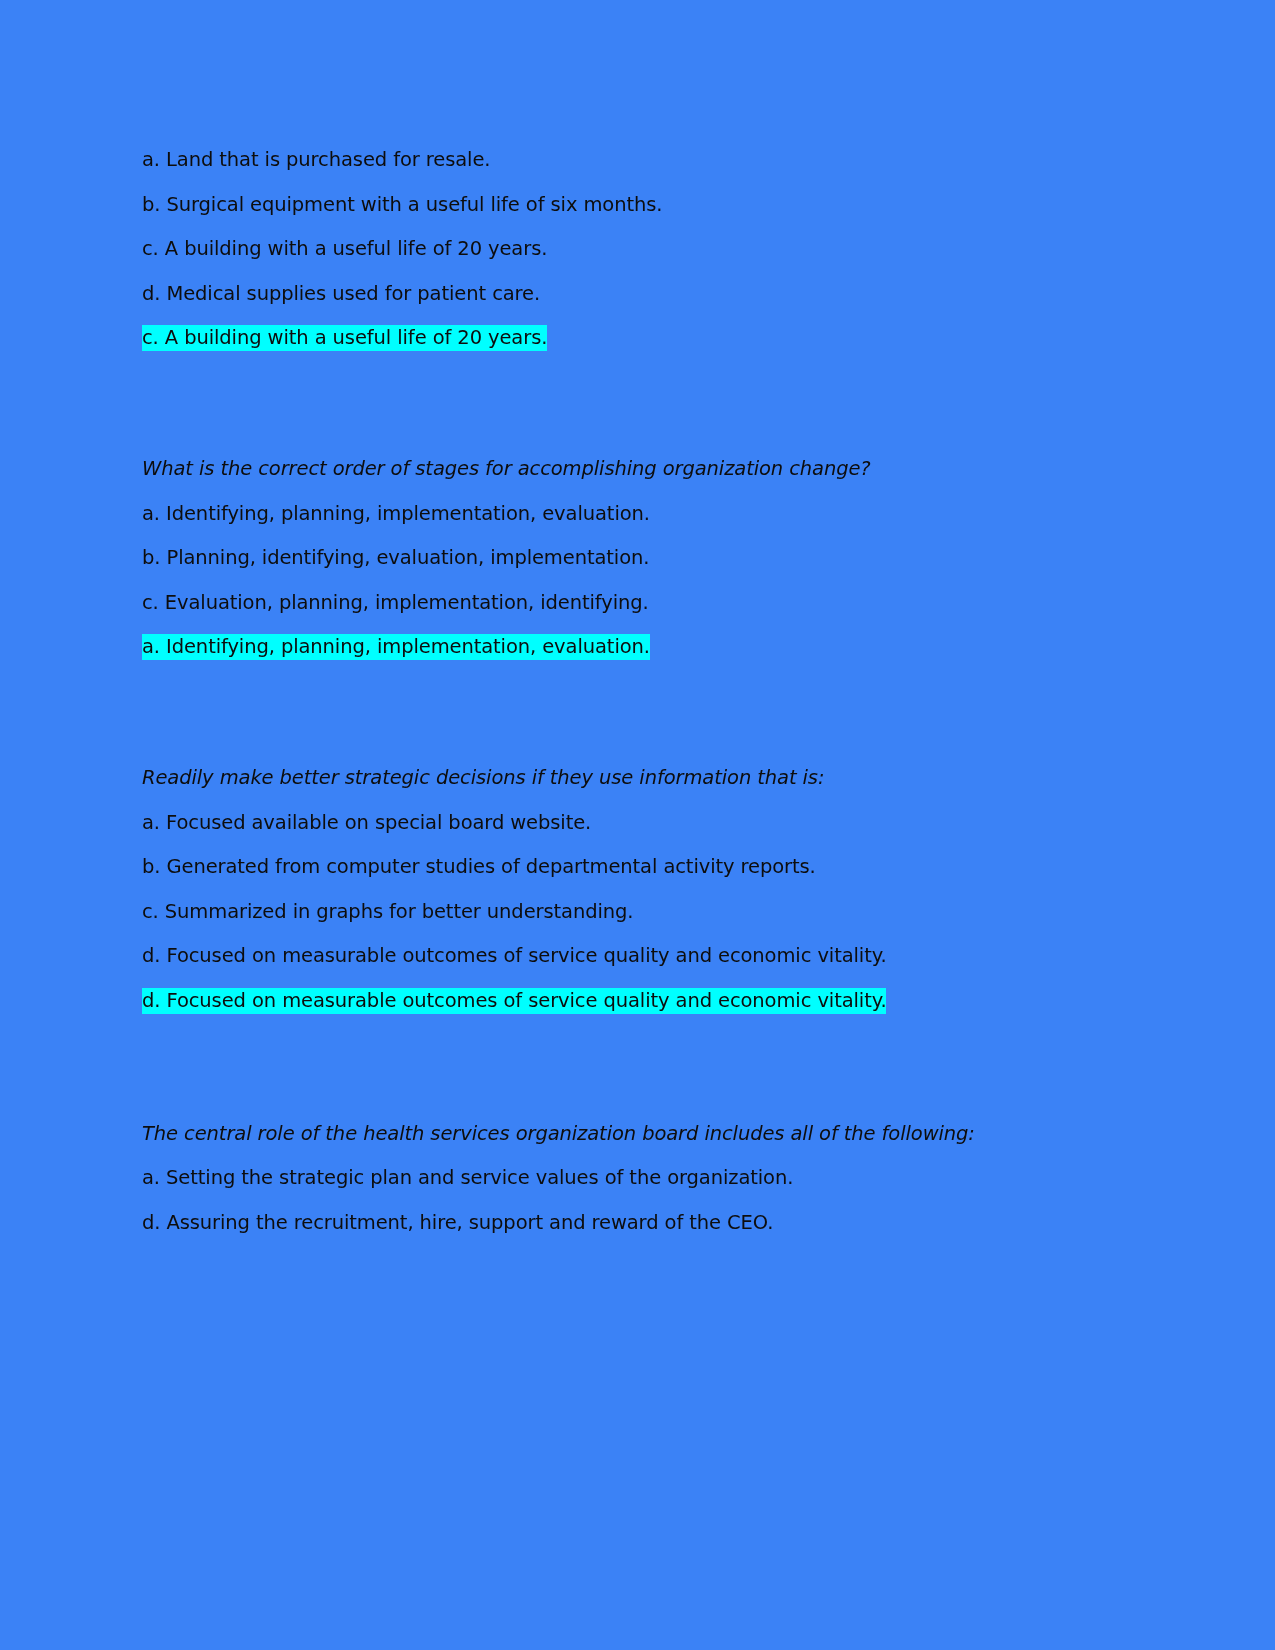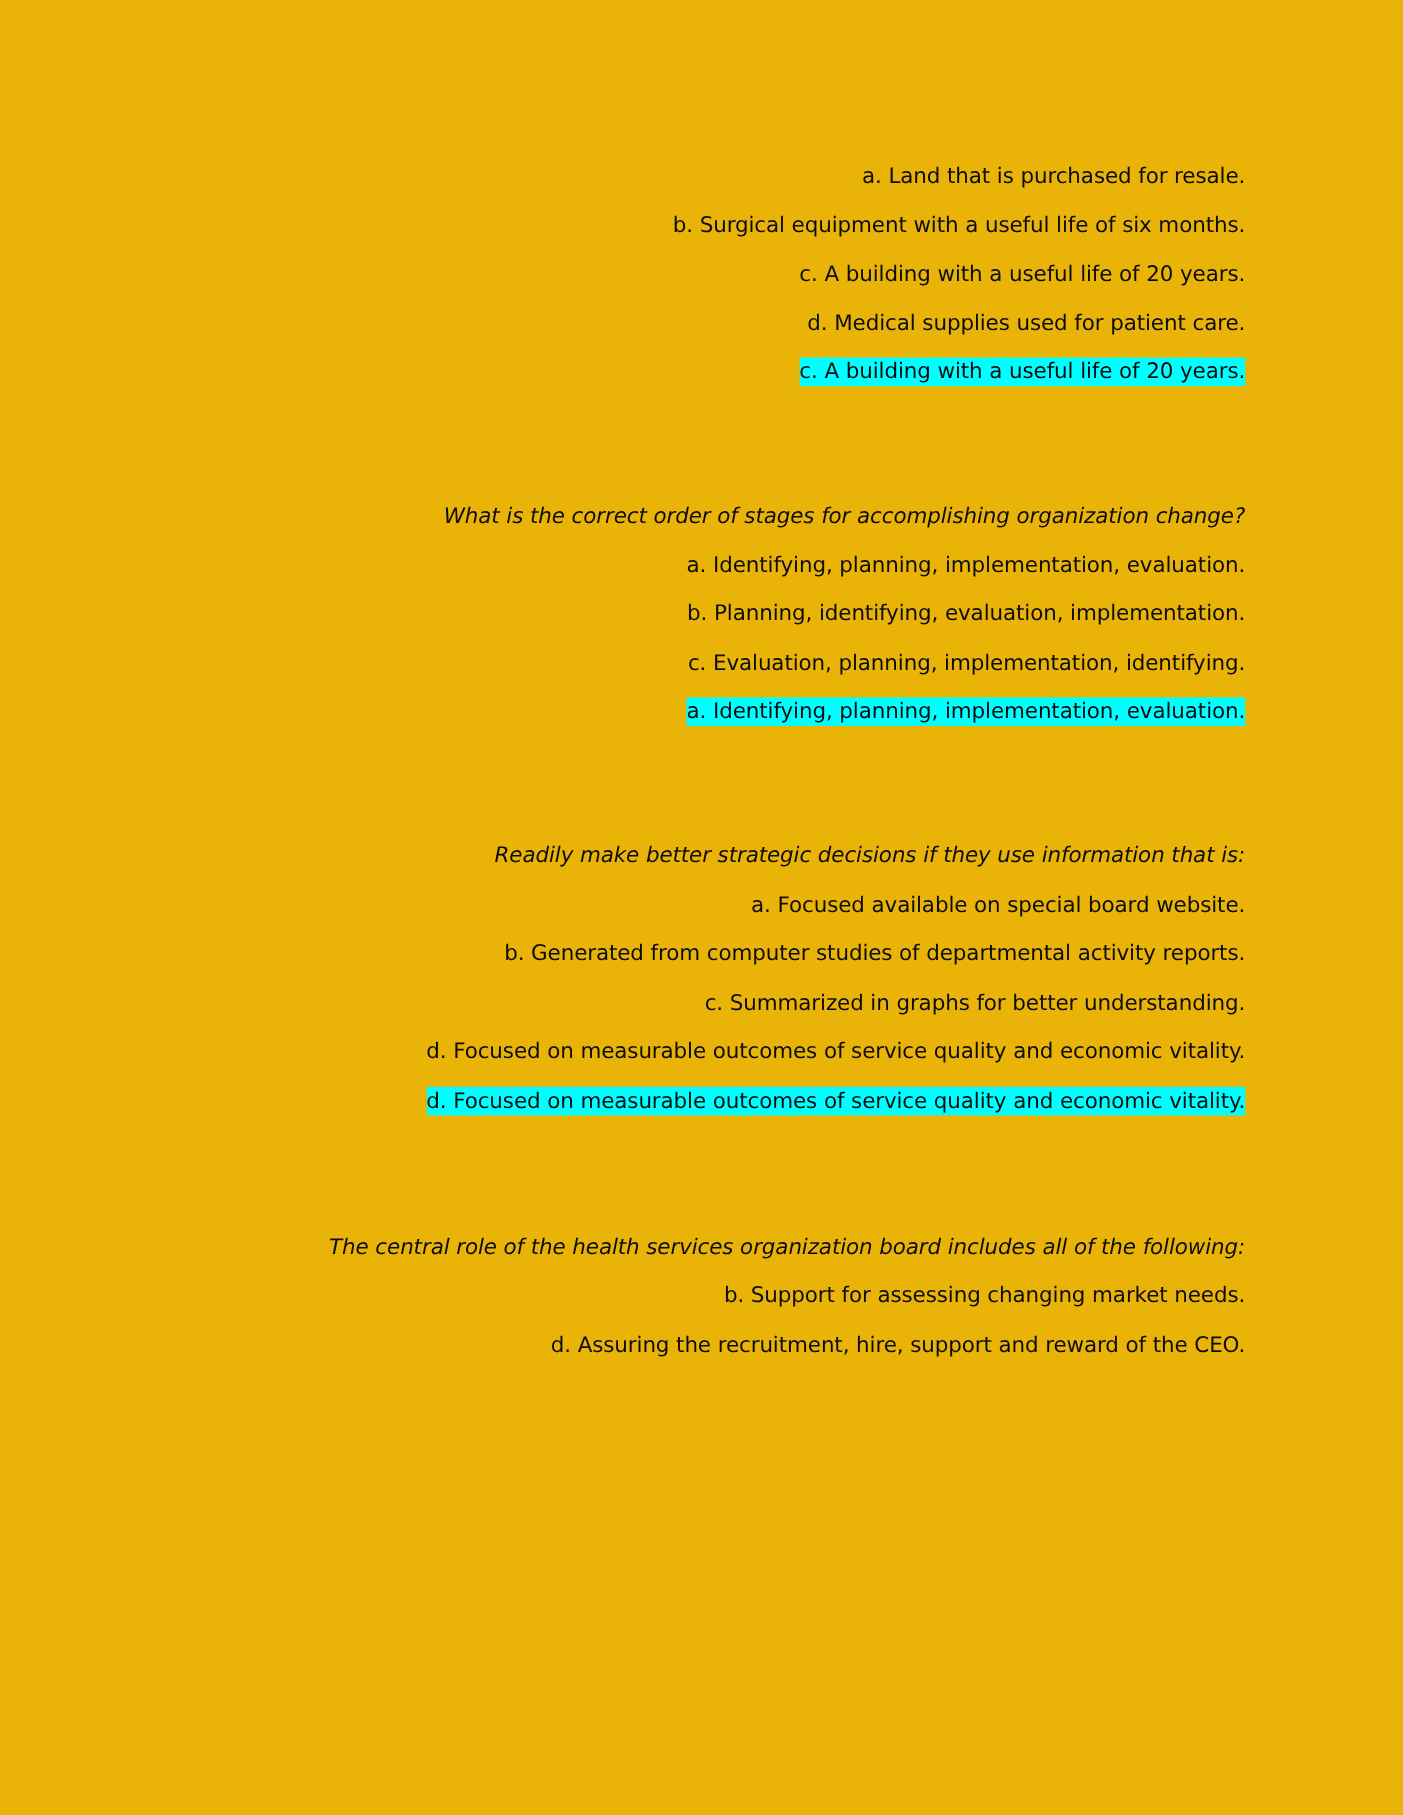--- a/index.html
+++ b/index.html
@@ -8,25 +8,24 @@
     background: #ffffff;
   }
   body {
     font-family: "DejaVu Sans", sans-serif;
     color: #000000;
   }
   .page {
     position: relative;
     width: 1275px;
     height: 1650px;
-    background: #eab308;
+    background: #3b82f6;
     margin: 0 auto;
     overflow: hidden;
     box-sizing: border-box;
-    text-align: right;
   }
   .doc-body {
     position: absolute;
     left: 142px;
     top: 138px;
     width: 990px;
   }
   .qblock {
     margin: 0;
   }
@@ -96,18 +95,18 @@
       <p class="line"><span class="txt">d. Focused on measurable outcomes of service quality and economic vitality.</span></p>
       <p class="line answer"><span class="txt">d. Focused on measurable outcomes of service quality and economic vitality.</span></p>
     </div>
 
     <div class="block-gap-wide"></div>
 
     <div class="qblock">
       <div class="stem-wrap">
         <p class="line"><span class="txt">The central role of the health services organization board includes all of the following:</span></p>
       </div>
-      <p class="line"><span class="txt">b. Support for assessing changing market needs.</span></p>
+      <p class="line"><span class="txt">a. Setting the strategic plan and service values of the organization.</span></p>
       <p class="line"><span class="txt">d. Assuring the recruitment, hire, support and reward of the CEO.</span></p>
     </div>
 
   </div>
 </div>
 
 </body></html>

